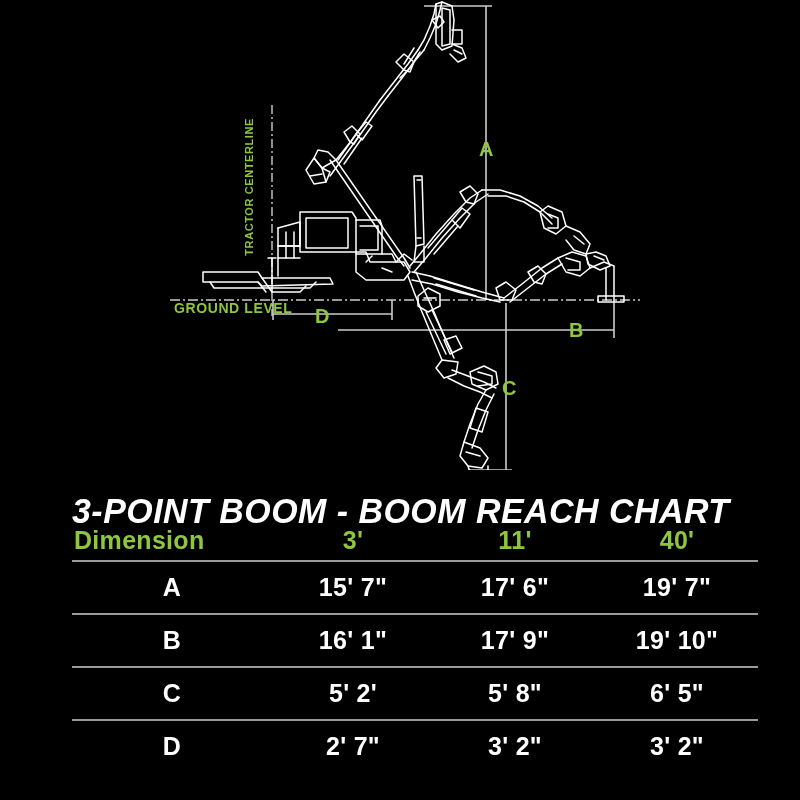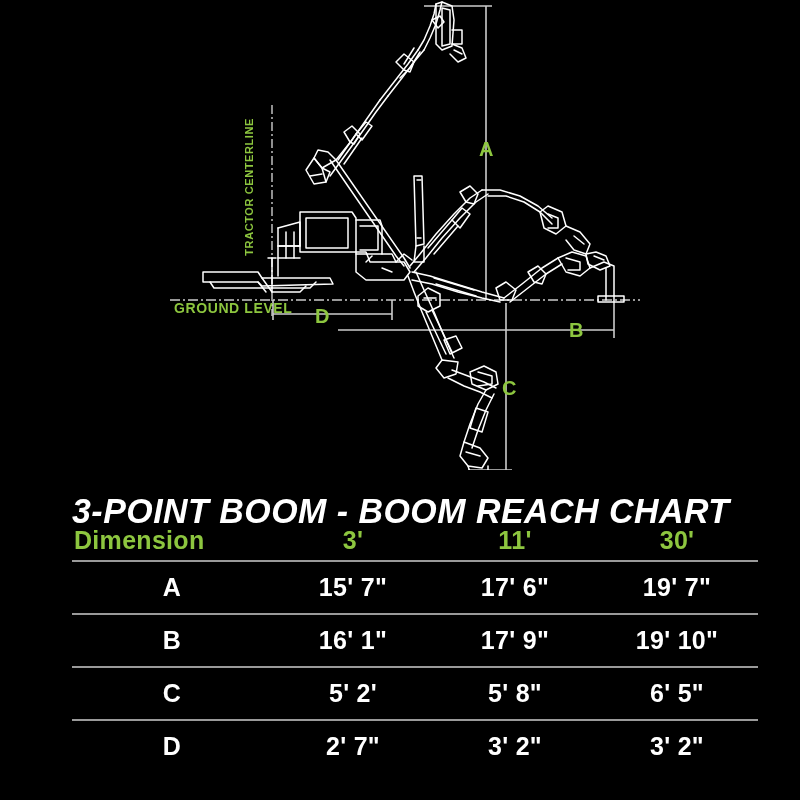--- a/index.html
+++ b/index.html
@@ -327,21 +327,21 @@
     <col class="c-dim">
     <col class="c-val">
     <col class="c-val">
     <col class="c-val">
   </colgroup>
   <thead>
     <tr>
       <th class="col-dimension">Dimension</th>
       <th>3'</th>
       <th>11'</th>
-      <th>30'</th>
+      <th>40'</th>
     </tr>
   </thead>
   <tbody>
     <tr>
       <td class="cell-dim">A</td>
       <td>15' 7"</td>
       <td>17' 6"</td>
       <td>19' 7"</td>
     </tr>
     <tr>

